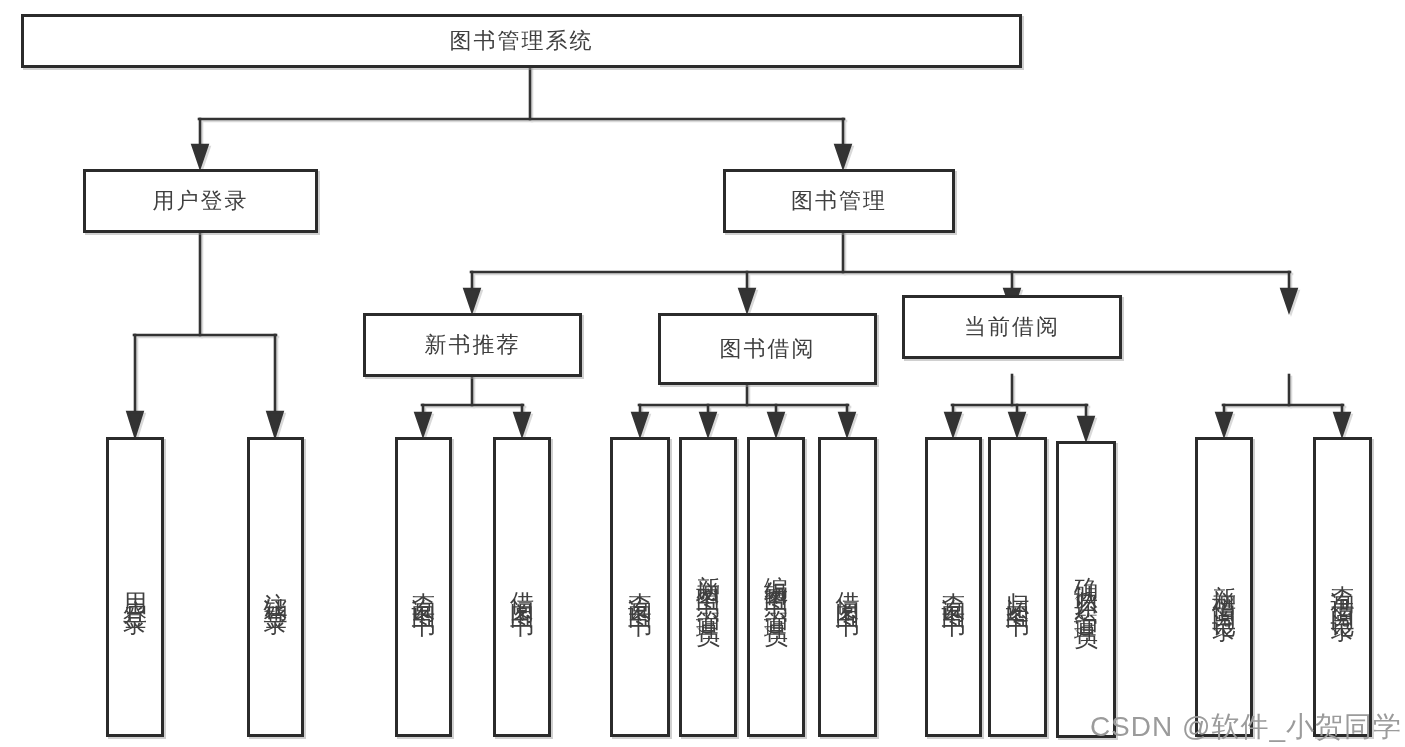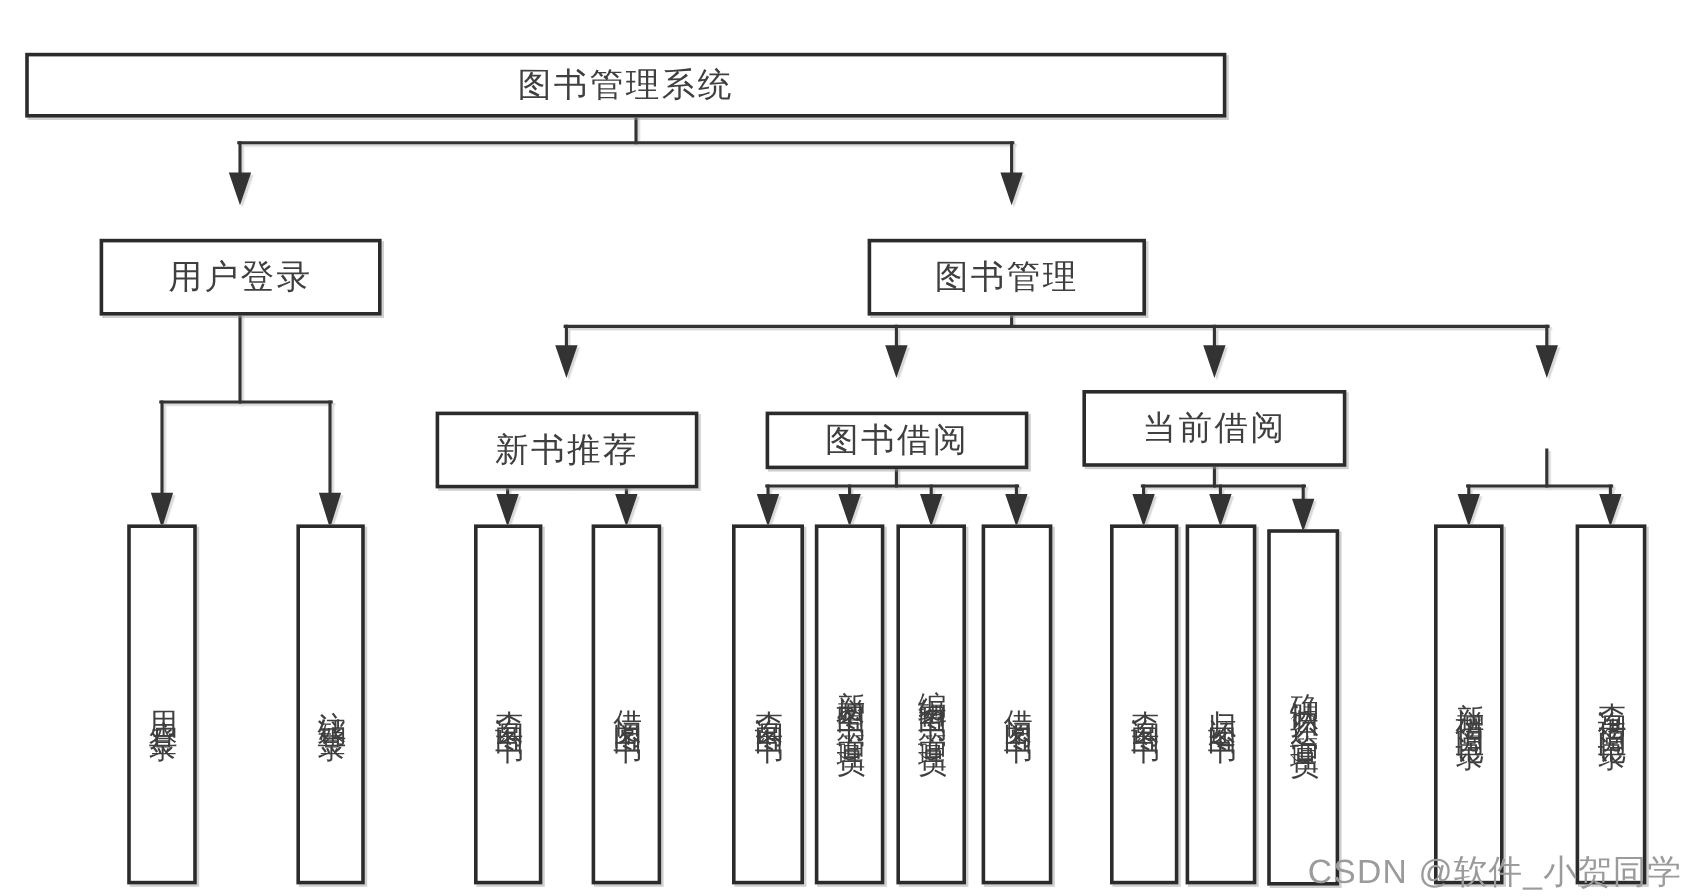--- a/index.html
+++ b/index.html
@@ -22,21 +22,21 @@
     position: absolute;
     background: #ffffff;
     border: 3px solid #2b2b2b;
     box-shadow: 2px 2px 0 rgba(150,150,150,0.45);
     display: flex;
     align-items: center;
     justify-content: center;
     color: #3f3f3f;
     z-index: 2;
   }
-  .hbox { font-size: 28px; letter-spacing: 2px; white-space: nowrap; margin-top: 30px; }
+  .hbox { font-size: 22px; letter-spacing: 2px; white-space: nowrap; }
   .vtext {
     writing-mode: vertical-lr;
     text-orientation: mixed;
     font-size: 24px;
     letter-spacing: 7px;
     line-height: 1;
   }
   .watermark {
     position: absolute;
     right: 3px;
@@ -138,21 +138,21 @@
   <div class="box hbox" style="left:83px;top:169px;width:235px;height:64px">
     <span>用户登录</span>
   </div>
   <div class="box hbox" style="left:723px;top:169px;width:232px;height:64px">
     <span>图书管理</span>
   </div>
 
   <div class="box hbox" style="left:363px;top:313px;width:219px;height:64px">
     <span>新书推荐</span>
   </div>
-  <div class="box hbox" style="left:638px;top:313px;width:219px;height:48px">
+  <div class="box hbox" style="left:658px;top:313px;width:219px;height:72px">
     <span>图书借阅</span>
   </div>
   <div class="box hbox" style="left:902px;top:295px;width:220px;height:64px">
     <span>当前借阅</span>
   </div>
 
   <div class="box" style="left:106px;top:437px;width:58px;height:300px">
     <span class="vtext">用户登录</span>
   </div>
   <div class="box" style="left:247px;top:437px;width:57px;height:300px">

